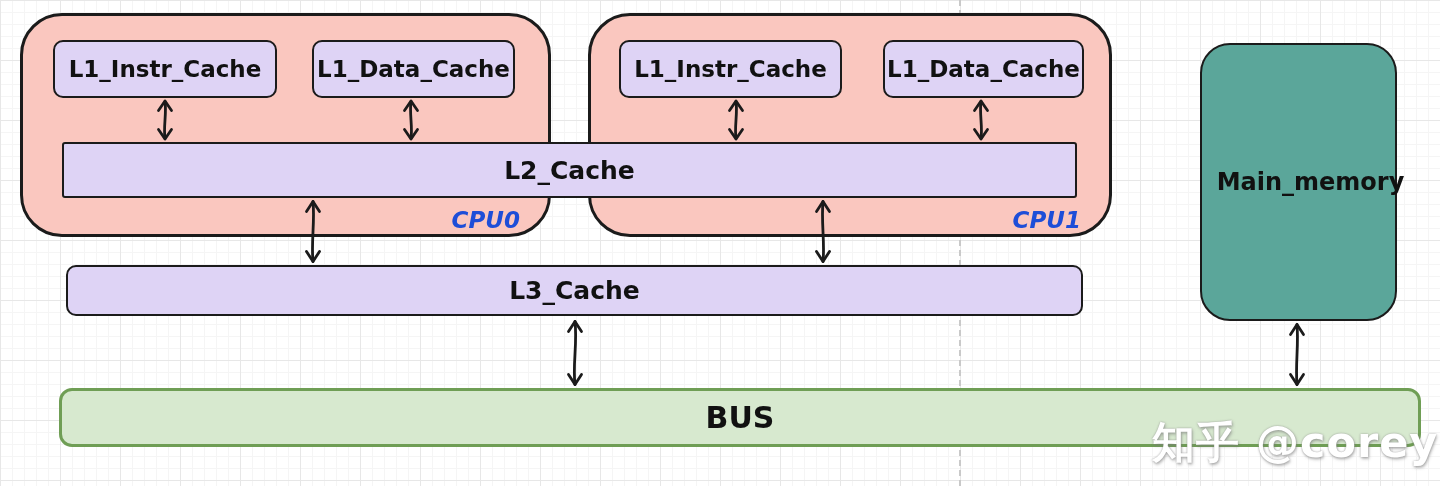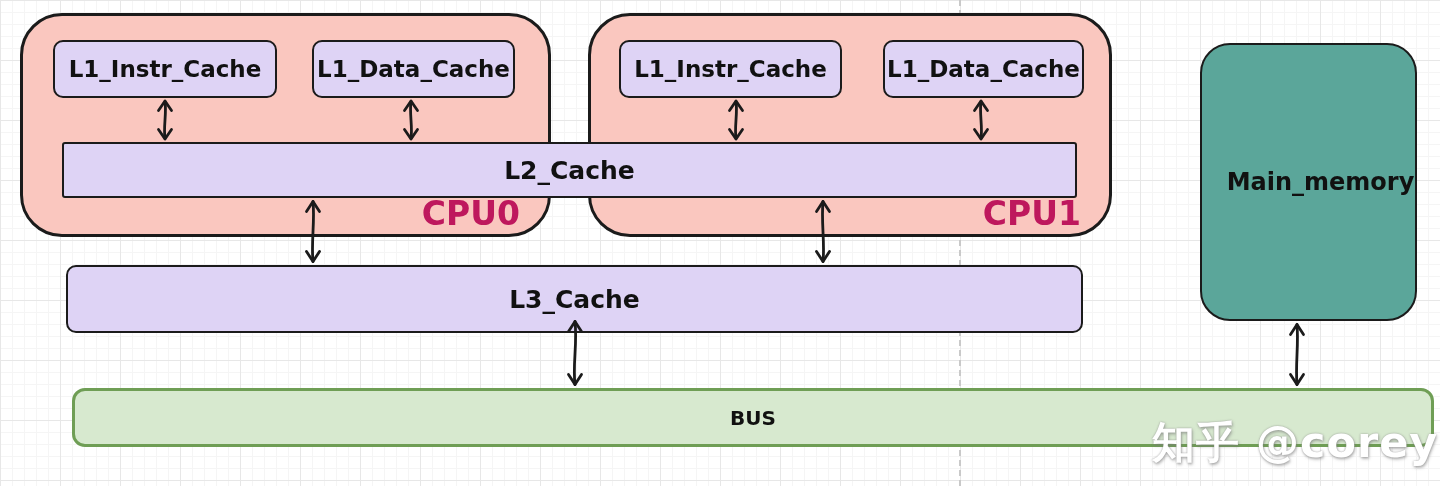--- a/index.html
+++ b/index.html
@@ -28,44 +28,43 @@
     font-weight:bold;
   }
   .cpu{
     background:#fac7bf;
     border:3px solid #1b1b1b;
     border-radius:42px;
     z-index:1;
   }
   .cpu-label{
     position:absolute;bottom:1px;
-    font-size:33px;font-weight:bold;
-    color:#be185d;
+    font-size:23px;font-weight:bold;font-style:italic;
+    color:#1d4ed8;
   }
   .l1{
     background:#ded3f5;
     border:2.5px solid #1b1b1b;
     border-radius:10px;
     font-size:23px;
     z-index:3;
   }
   .bar{
     background:#ded3f5;
     border:2.5px solid #1b1b1b;
     border-radius:3px;
     font-size:25px;
     z-index:2;
   }
   .bus{
     background:#d7e9cf;
     border:3px solid #6f9e55;
     border-radius:13px;
-    font-size:20px;
+    font-size:30px;
     z-index:1;
-    margin-left:13px;
   }
   .memory{
     background:#5ba69a;
     border:2.5px solid #1b1b1b;
     border-radius:30px;
     font-size:24px;
     z-index:1;
   }
   .arrow{
     position:absolute;
@@ -111,29 +110,29 @@
     <span>L1_Instr_Cache</span>
   </div>
   <div class="shape l1" style="left:883px;top:40px;width:201px;height:58px;">
     <span>L1_Data_Cache</span>
   </div>
 
   <div class="shape bar" style="left:62px;top:142px;width:1015px;height:56px;">
     <span>L2_Cache</span>
   </div>
 
-  <div class="shape bar" style="left:66px;top:265px;width:1017px;height:68px;border-radius:10px;">
+  <div class="shape bar" style="left:66px;top:265px;width:1017px;height:51px;border-radius:10px;">
     <span>L3_Cache</span>
   </div>
 
   <div class="shape bus" style="left:59px;top:388px;width:1362px;height:59px;">
     <span>BUS</span>
   </div>
 
-  <div class="shape memory" style="left:1200px;top:43px;width:217px;height:278px;padding-left:24px;">
+  <div class="shape memory" style="left:1200px;top:43px;width:197px;height:278px;padding-left:24px;">
     <span>Main_memory</span>
   </div>
 
   <svg class="arrow" style="left:153px;top:97px;" width="24" height="46" viewBox="0 0 24 46">
     <path d="M12 4.5 C13.8 16 10.2 30 12 41.5"></path>
     <polyline points="5.5,13.5 12,4 18.5,13.5"></polyline>
     <polyline points="5.5,32.5 12,42 18.5,32.5"></polyline>
   </svg>
   <svg class="arrow" style="left:399px;top:97px;" width="24" height="46" viewBox="0 0 24 46">
     <path d="M12 4.5 C10.2 16 13.8 30 12 41.5"></path>

